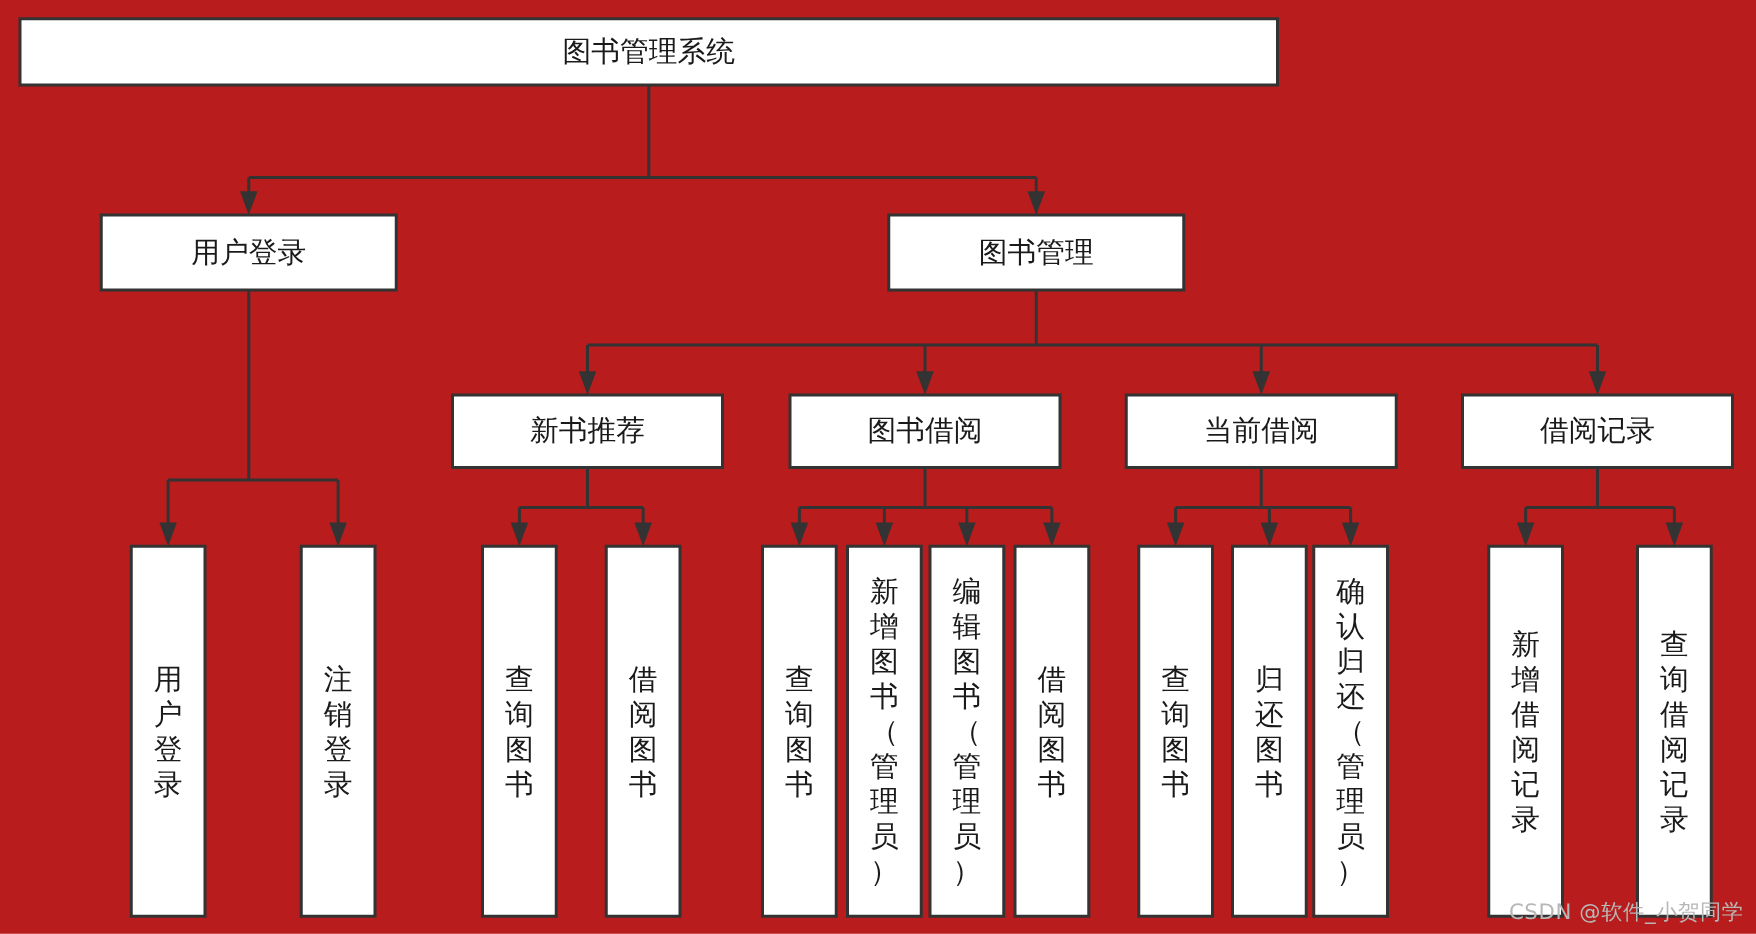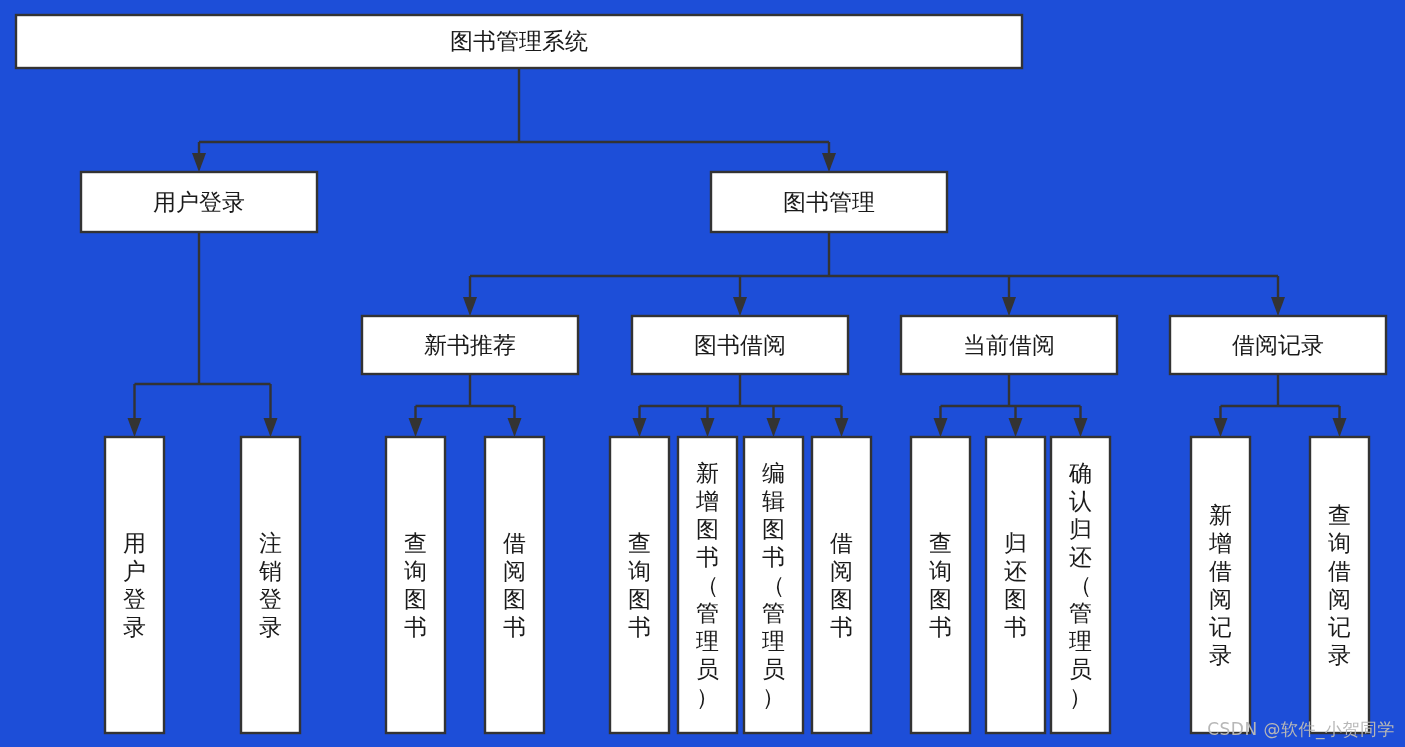--- a/index.html
+++ b/index.html
@@ -10,21 +10,21 @@
   body {
     width: 1405px;
     height: 747px;
     font-family: "DejaVu Sans", "Liberation Sans", sans-serif;
     overflow: hidden;
   }
   #diagram-root {
     position: relative;
     width: 1405px;
     height: 747px;
-    background: #1d4ed8;
+    background: #b91c1c;
   }
   svg#flow {
     position: absolute;
     left: 0;
     top: 0;
     width: 1405px;
     height: 747px;
     display: block;
   }
   .node-rect {

